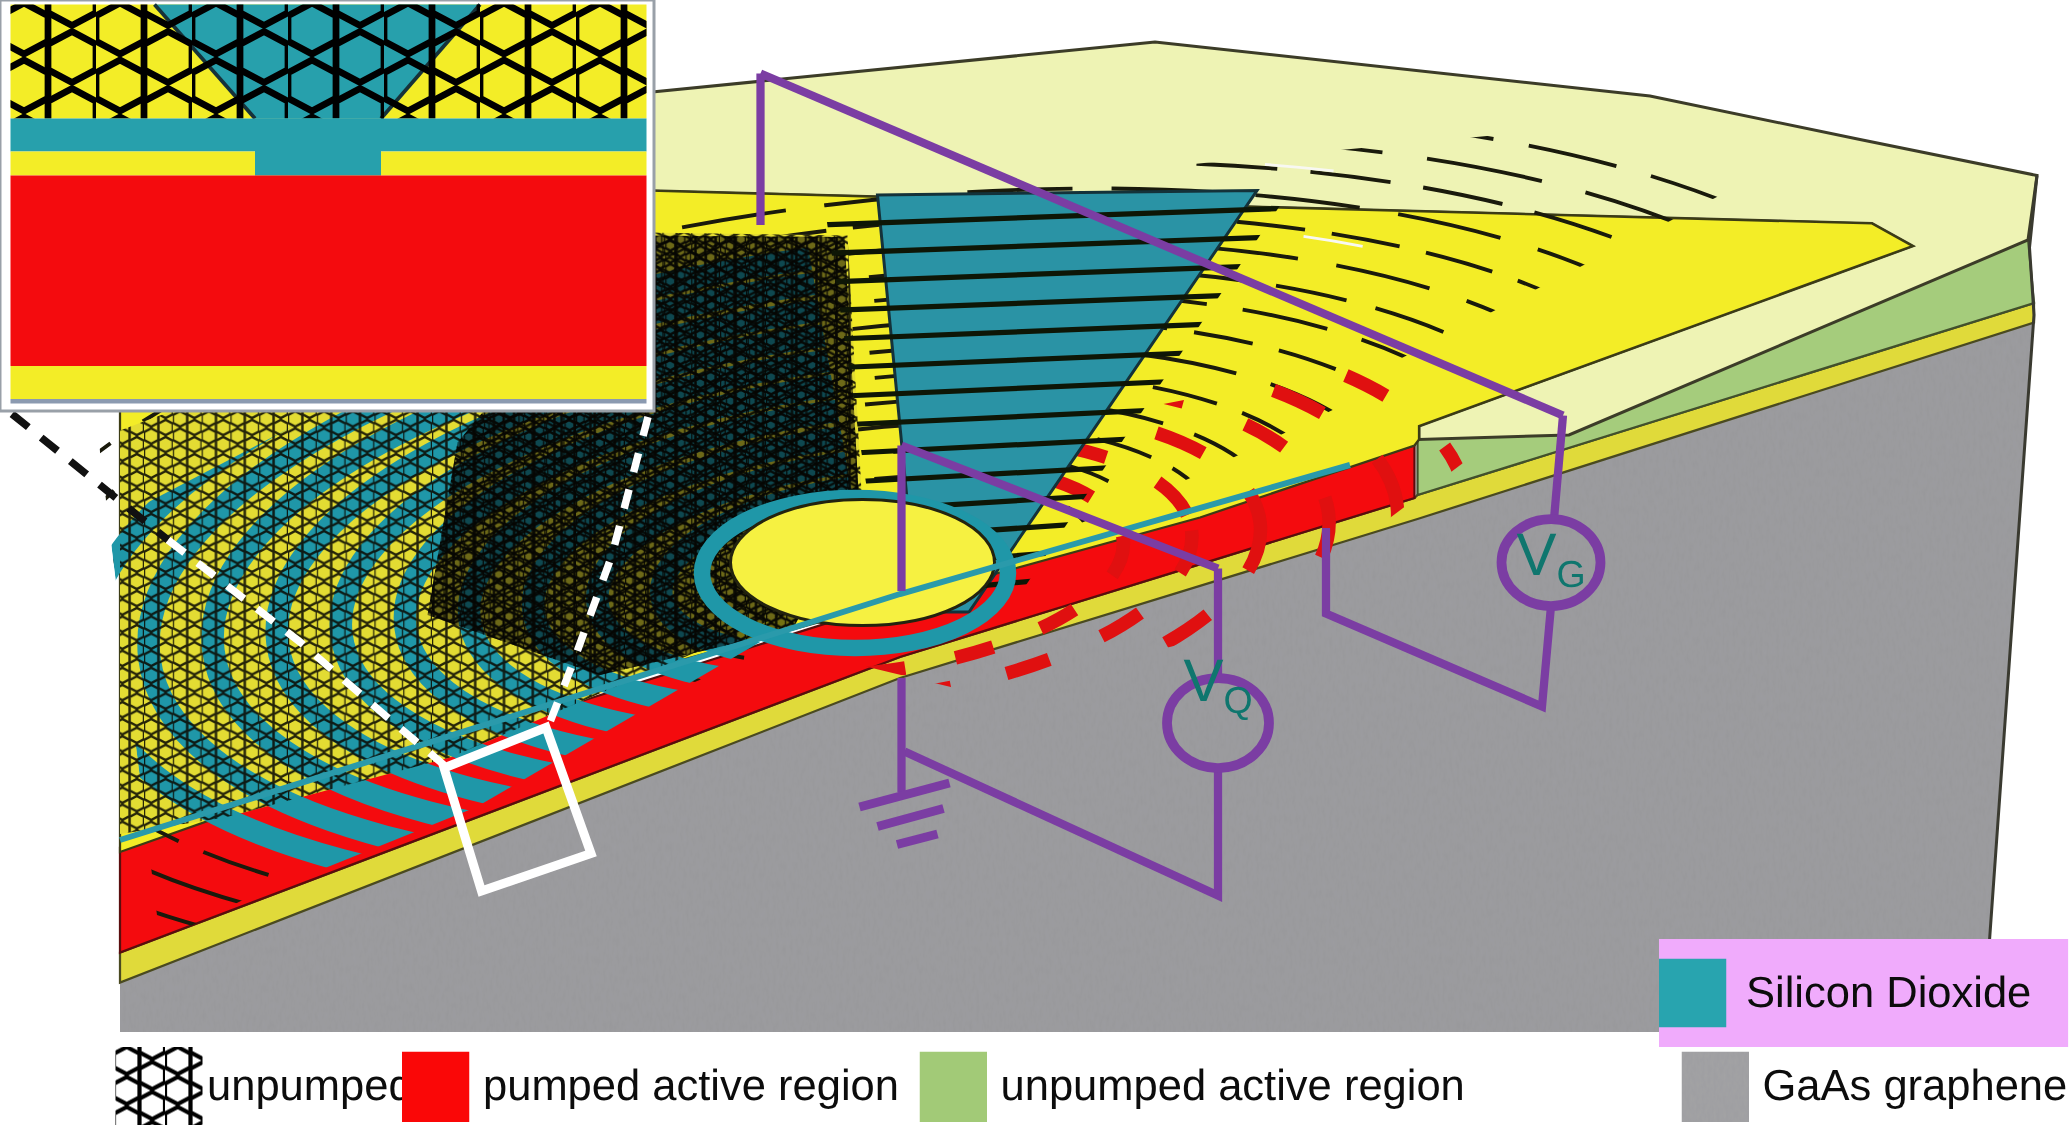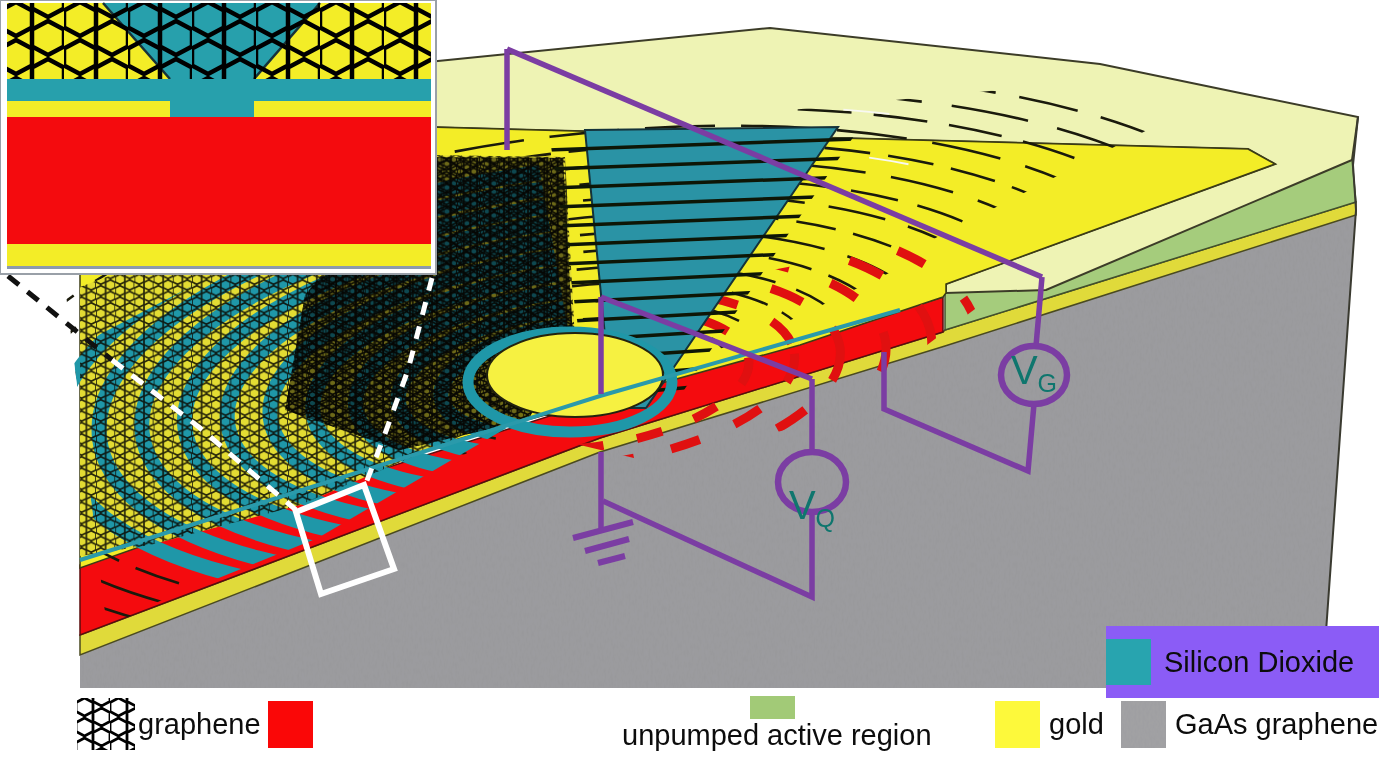--- a/index.html
+++ b/index.html
@@ -5,21 +5,21 @@
   html,body{margin:0;padding:0;background:#ffffff;}
   #stage{position:relative;width:1379px;height:758px;overflow:hidden;
          font-family:"Liberation Sans",sans-serif;background:#ffffff;}
   #artwork{position:absolute;left:0;top:0;}
   .vlabel{position:absolute;color:#0f766e;font-family:"Liberation Sans",sans-serif;
           font-size:40px;transform:translate(-50%,-54%);pointer-events:none;white-space:nowrap;}
   .vlabel .vsub{font-size:25px;vertical-align:-8px;}
   .legend-item{position:absolute;top:696px;height:56px;display:flex;align-items:center;}
   .legend-label{font-size:29px;color:#0c0c0c;margin-left:9px;white-space:nowrap;}
   .sio2-box{position:absolute;left:1106px;top:626px;width:273px;height:72px;
-            background:#8b5cf6;display:flex;align-items:center;}
+            background:#f0abfc;display:flex;align-items:center;}
   .sio2-box .legend-label{margin-left:13px;}
   .swatch-svg{display:block;}
 </style>
 </head>
 <body>
 
 <div id="stage">
 
 <svg id="artwork" width="1379" height="758" viewBox="0 0 1379 758">
   <defs>
@@ -188,21 +188,21 @@
     <rect x="7" y="3" width="424" height="76" fill="url(#hexInset)"></rect>
     <rect x="7" y="79" width="424" height="22" fill="#27a0ac"></rect>
     <rect x="7" y="101" width="424" height="16" fill="#f3ed27"></rect>
     <rect x="170" y="79" width="84" height="38" fill="#27a0ac"></rect>
     <rect x="7" y="117" width="424" height="127" fill="#f40b0e"></rect>
     <rect x="7" y="244" width="424" height="22" fill="#f3ed27"></rect>
     <rect x="7" y="266" width="424" height="3" fill="#8b9ab0"></rect>
   </g>
 </svg>
 
-<span class="vlabel" style="left:812px;top:510px;"><span>V</span><span class="vsub">Q</span></span>
+<span class="vlabel" style="left:812px;top:459px;"><span>V</span><span class="vsub">Q</span></span>
 <span class="vlabel" style="left:1034px;top:375px;"><span>V</span><span class="vsub">G</span></span>
 
 <div class="sio2-box">
   <svg class="swatch-svg" width="45" height="46">
     <rect x="0" y="0" width="45" height="46" fill="#28a4af"></rect>
   </svg>
   <span class="legend-label">Silicon Dioxide</span>
 </div>
 
 <div class="legend-item" style="left:76px;">
@@ -211,42 +211,37 @@
       <pattern id="hexLeg" width="34" height="20" patternUnits="userSpaceOnUse">
         <g fill="none" stroke="#000000" stroke-width="2.8">
           <path d="M8.5,1 L17,5.5 L17,14.5 L8.5,19 L0,14.5 L0,5.5 Z"></path>
           <path d="M25.5,11 L34,15.5 L34,24.5 L25.5,29 L17,24.5 L17,15.5 Z"></path>
           <path d="M25.5,-9 L34,-4.5 L34,4.5 L25.5,9 L17,4.5 L17,-4.5 Z"></path>
         </g>
       </pattern>
     </defs>
     <rect x="1" y="1" width="58" height="52" fill="url(#hexLeg)"></rect>
   </svg>
-  <span class="legend-label" style="margin-left:2px;">graphene</span>
+  <span class="legend-label" style="margin-left:2px;">unpumped</span>
 </div>
 
 <div class="legend-item" style="left:268px;">
   <svg class="swatch-svg" width="45" height="47">
     <rect x="0" y="0" width="45" height="47" fill="#fa0707"></rect>
   </svg>
-</div>
-
-<div class="legend-item" style="left:613px;flex-direction:column;">
+  <span class="legend-label">pumped active region</span>
+</div>
+
+<div class="legend-item" style="left:613px;">
   <svg class="swatch-svg" width="45" height="47">
     <rect x="0" y="0" width="45" height="47" fill="#a2ca77"></rect>
   </svg>
   <span class="legend-label">unpumped active region</span>
 </div>
 
-<div class="legend-item" style="left:995px;">
-  <svg class="swatch-svg" width="45" height="47">
-    <rect x="0" y="0" width="45" height="47" fill="#fdf93b"></rect>
-  </svg>
-  <span class="legend-label">gold</span>
-</div>
 
 <div class="legend-item" style="left:1121px;">
   <svg class="swatch-svg" width="45" height="47">
     <defs>
       <filter id="swTex">
         <feTurbulence type="fractalNoise" baseFrequency="0.5 0.2" numOctaves="2" seed="4" result="t"></feTurbulence>
         <feColorMatrix in="t" type="matrix" values="0 0 0 0 0.25  0 0 0 0 0.25  0 0 0 0 0.27  0 0 0 0.22 0" result="s"></feColorMatrix>
         <feComposite in="s" in2="SourceGraphic" operator="atop"></feComposite>
       </filter>
     </defs>

